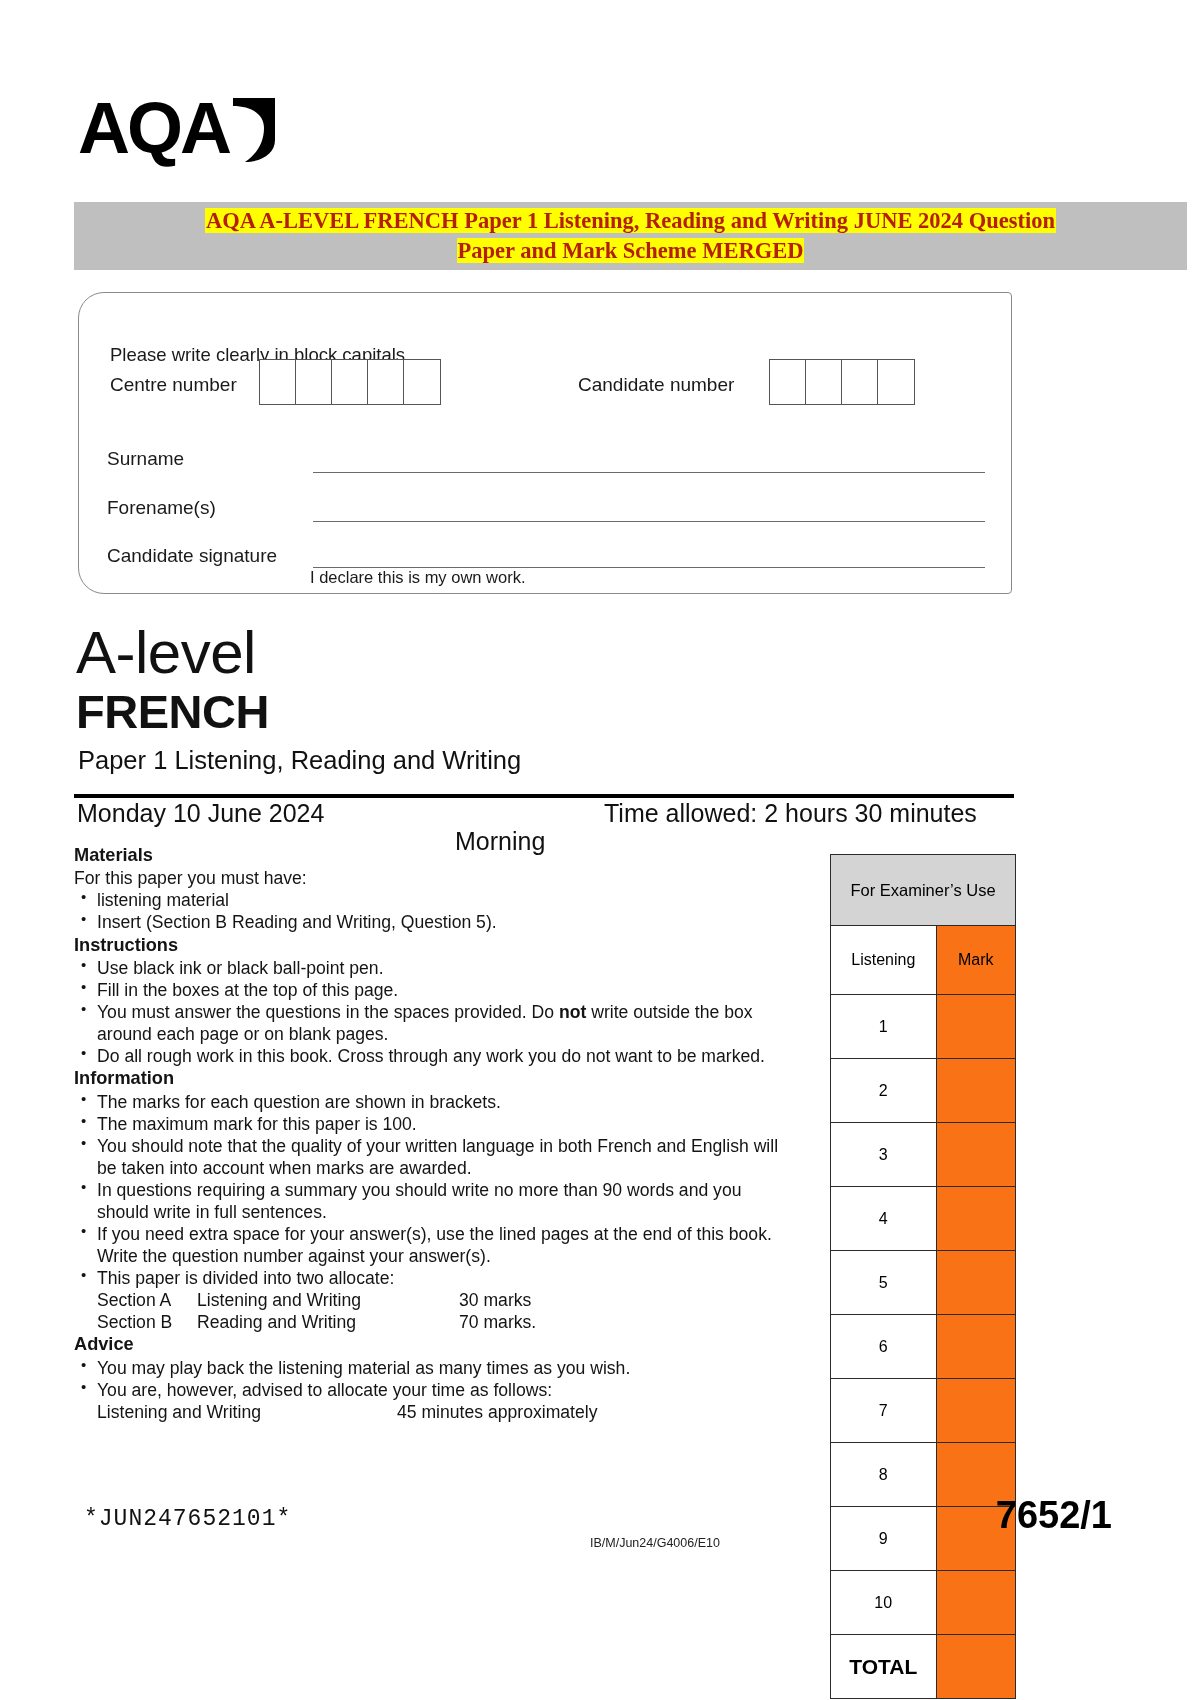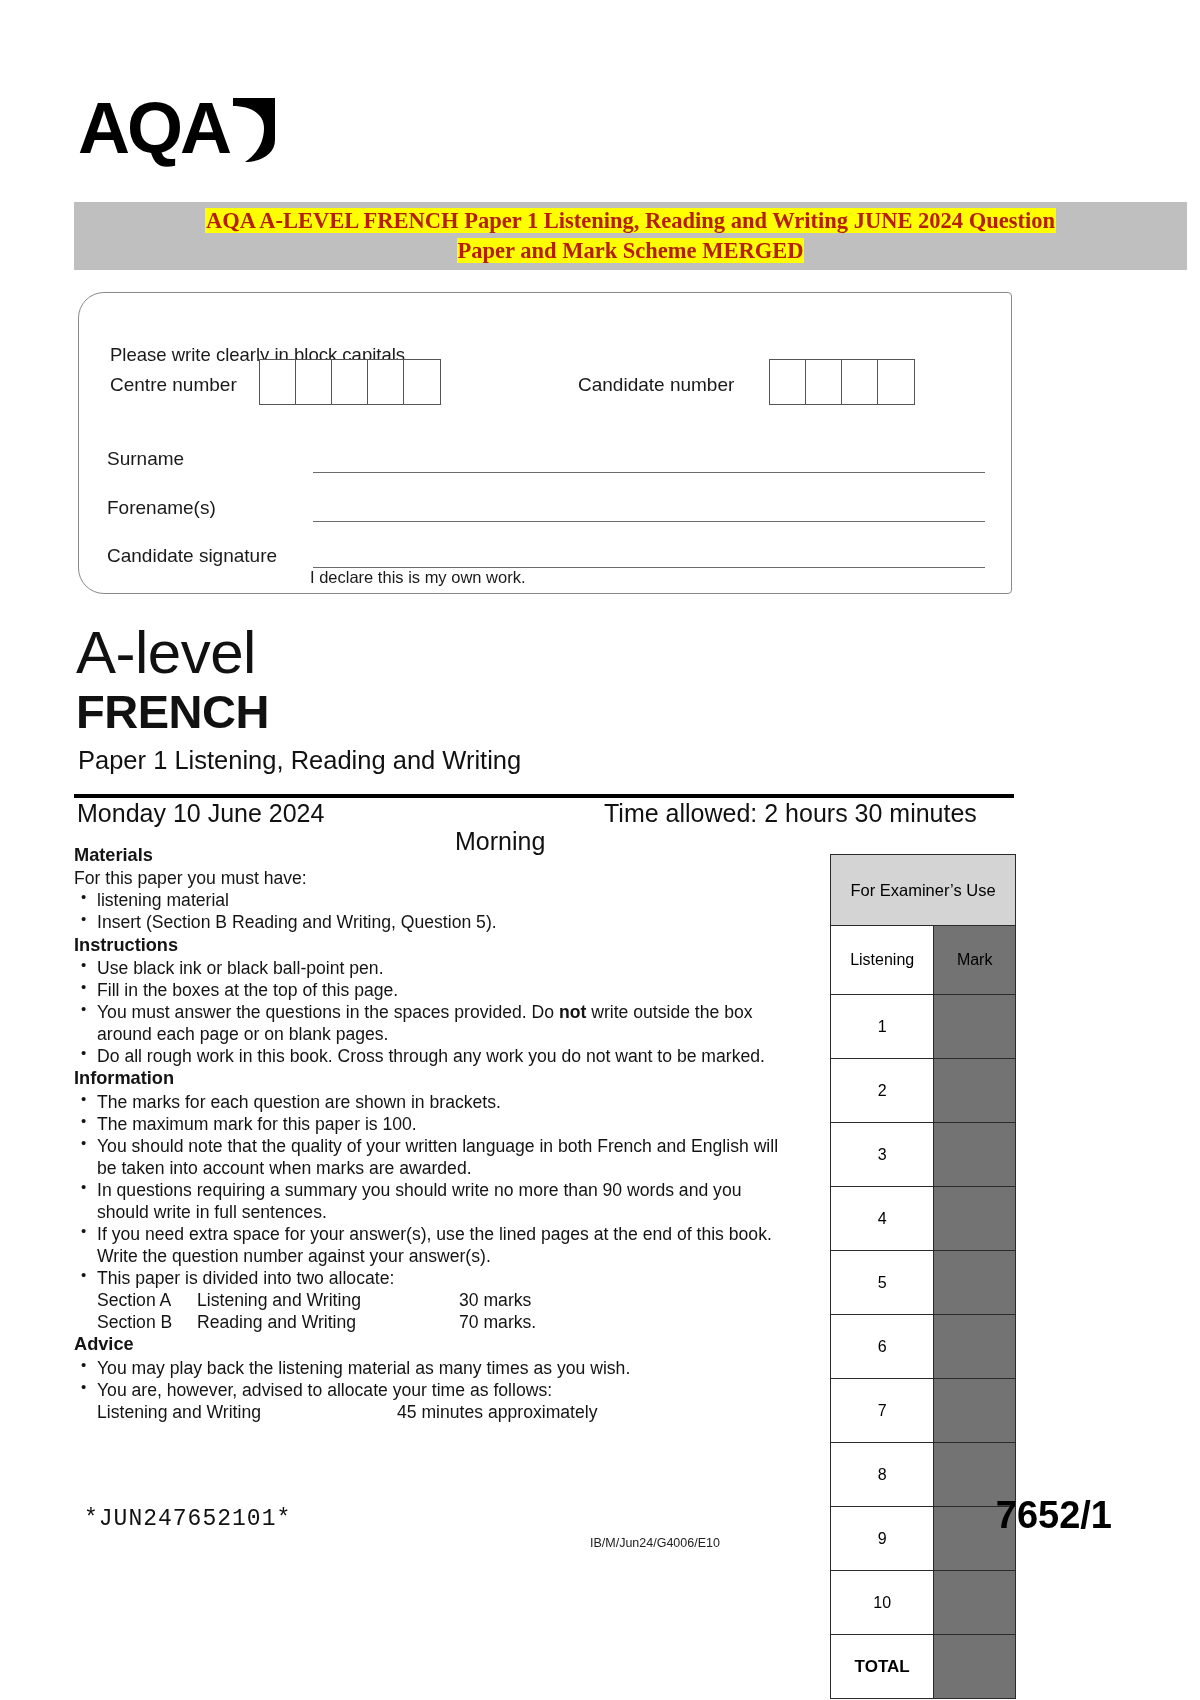--- a/index.html
+++ b/index.html
@@ -239,25 +239,25 @@
   .extable .hdr-sub {
     background: #d4d4d4;
     height: 36px;
   }
   .extable .qcell {
     width: 92px;
     background: #ffffff;
   }
   .extable .mcell {
     width: 94px;
-    background: #737373;
+    background: #f97316;
   }
   .extable .total-row .qcell {
     font-weight: bold;
-    font-size: 17px;
+    font-size: 21px;
   }
 
   
   .barcode {
     position: absolute;
     left: 84px;
     top: 1490px;
     font-family: "Liberation Mono", monospace;
     font-size: 23px;
     letter-spacing: 1px;

